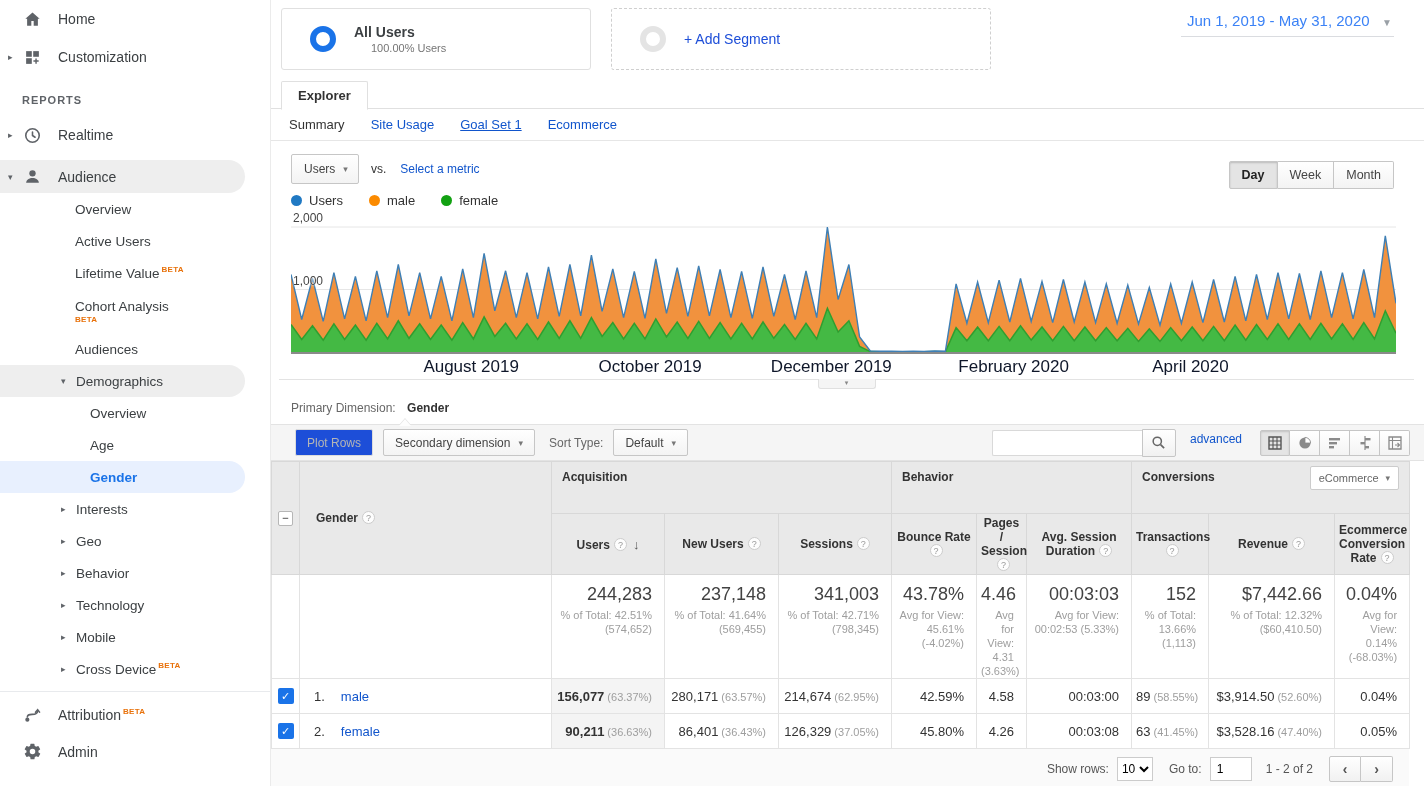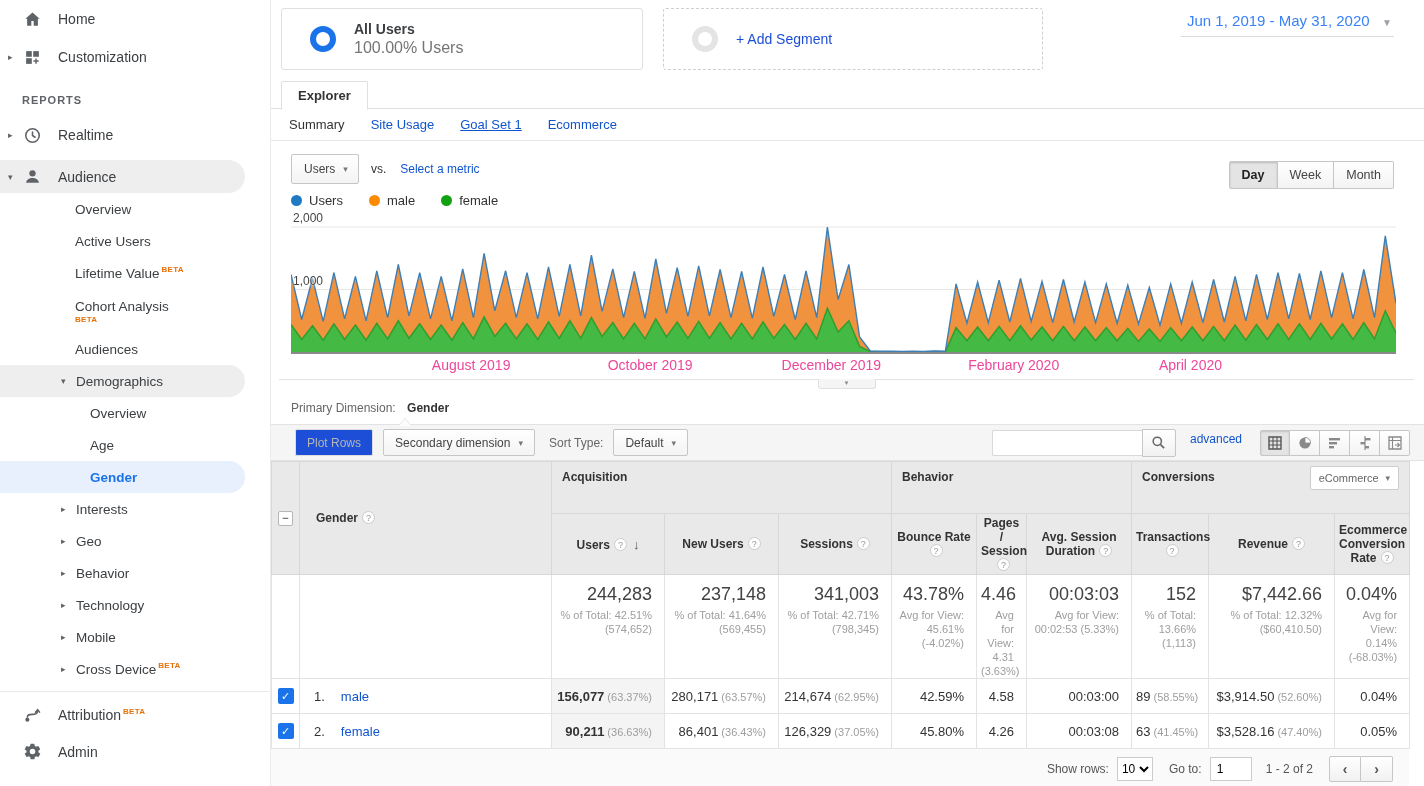--- a/index.html
+++ b/index.html
@@ -29,24 +29,24 @@
   .beta { color:#e8710a; font-size:8px; font-weight:bold; letter-spacing:.3px; vertical-align:6px; margin-left:2px; }
   .sdivider { border-top:1px solid #e8eaed; margin:6px 0 4px 0; }
   .bottom-item { height:37px; }
   svg.sic { fill:#5f6368; stroke:none; }
   svg.sic .st { fill:none; stroke:#5f6368; stroke-width:2; stroke-linecap:round; }
 
   
   .main { position:absolute; left:270px; top:0; width:1154px; height:786px; border-left:1px solid #ebebeb; }
 
   .segment-bar { position:relative; height:72px; padding:8px 0 0 10px; display:flex; }
-  .seg-card { width:362px; height:62px; border:1px solid #e0e0e0; border-radius:3px; display:flex; align-items:center; padding-left:28px; cursor:pointer; background:#fff; }
+  .seg-card { width:310px; height:62px; border:1px solid #e0e0e0; border-radius:3px; display:flex; align-items:center; padding-left:28px; cursor:pointer; background:#fff; }
   .seg-card .ring { width:26px; height:26px; border:6px solid #1a73e8; border-radius:50%; margin-right:18px; }
   .seg-title { font-size:14px; color:#3c4043; font-weight:bold; }
-  .seg-sub { font-size:16px; color:#757575; margin-top:2px; }
+  .seg-sub { font-size:11px; color:#757575; margin-top:2px;margin-left:17px; }
   .seg-add { width:380px; height:62px; margin-left:20px; border:1px dashed #cfcfcf; border-radius:3px; display:flex; align-items:center; padding-left:28px; cursor:pointer; }
   .seg-add .ring-gray { width:26px; height:26px; border:6px solid #e4e4e4; border-radius:50%; margin-right:18px; }
   .seg-add .add-lbl { font-size:14px; color:#1d4ed8; }
   .date-box { position:absolute; right:30px; top:12px; text-align:right; cursor:pointer; }
   .date-inner { display:inline-block; border-bottom:1px solid #dadce0; padding:0 2px 6px 6px; }
   .date-lbl { font-size:15px; color:#3b82f6; }
   .date-caret { font-size:10px; color:#9aa0a6; margin-left:8px; }
 
   .tab-row { position:relative; margin-top:8px; border-bottom:1px solid #e0e0e0; height:29px; padding-left:10px; }
   .tab { position:relative; top:1px; display:inline-block; height:29px; line-height:28px; background:#fff; border:1px solid #e0e0e0; border-bottom:1px solid #fff; border-radius:2px 2px 0 0; padding:0 16px; font-size:13px; font-weight:bold; color:#333; cursor:pointer; }
@@ -68,21 +68,21 @@
   .gran-active { background:#e4e4e4; box-shadow:inset 0 1px 2px rgba(0,0,0,.18); font-weight:bold; color:#222; }
 
   .legend { display:flex; align-items:center; gap:26px; padding-left:20px; height:22px; margin-top:2px; }
   .legend-item { display:flex; align-items:center; gap:7px; font-size:13px; color:#333; }
   .legend-dot { width:11px; height:11px; border-radius:50%; }
 
   .chart-wrap { position:relative; margin-top:4px; height:158px; }
   .plot { position:absolute; left:20px; top:0; width:1105px; height:140px; }
   #y-labels span { position:absolute; left:2px; font-size:12px; color:#444; text-shadow:0 0 3px #fff,0 0 3px #fff; z-index:2; }
   #x-labels { position:absolute; left:20px; top:142px; width:1105px; height:16px; }
-  #x-labels span { position:absolute; transform:translateX(-50%); font-size:14px; color:#ec4899; white-space:nowrap; }
+  #x-labels span { position:absolute; transform:translateX(-50%); font-size:17px; color:#0f172a; white-space:nowrap; }
 
   .collapse-row { position:relative; margin:6px 10px 0 8px; border-top:1px solid #e3e3e3; height:14px; }
   .collapse-tab { position:absolute; left:50%; top:-1px; transform:translateX(-50%); width:58px; height:10px; background:#f5f5f5; border:1px solid #e0e0e0; border-top:none; border-radius:0 0 3px 3px; text-align:center; font-size:7px; color:#888; line-height:8px; cursor:pointer; }
 
   .dim-row { position:relative; padding:8px 0 9px 20px; font-size:12px; color:#666; }
   .dim-val { font-weight:bold; color:#333; margin-left:8px; cursor:pointer; }
   .dim-notch, .dim-notch-in { position:absolute; left:128px; bottom:-1px; width:0; height:0; border-left:6px solid transparent; border-right:6px solid transparent; }
   .dim-notch { border-bottom:7px solid #e3e3e3; }
   .dim-notch-in { border-bottom:7px solid #fdfdfd; bottom:-2px; }
 

